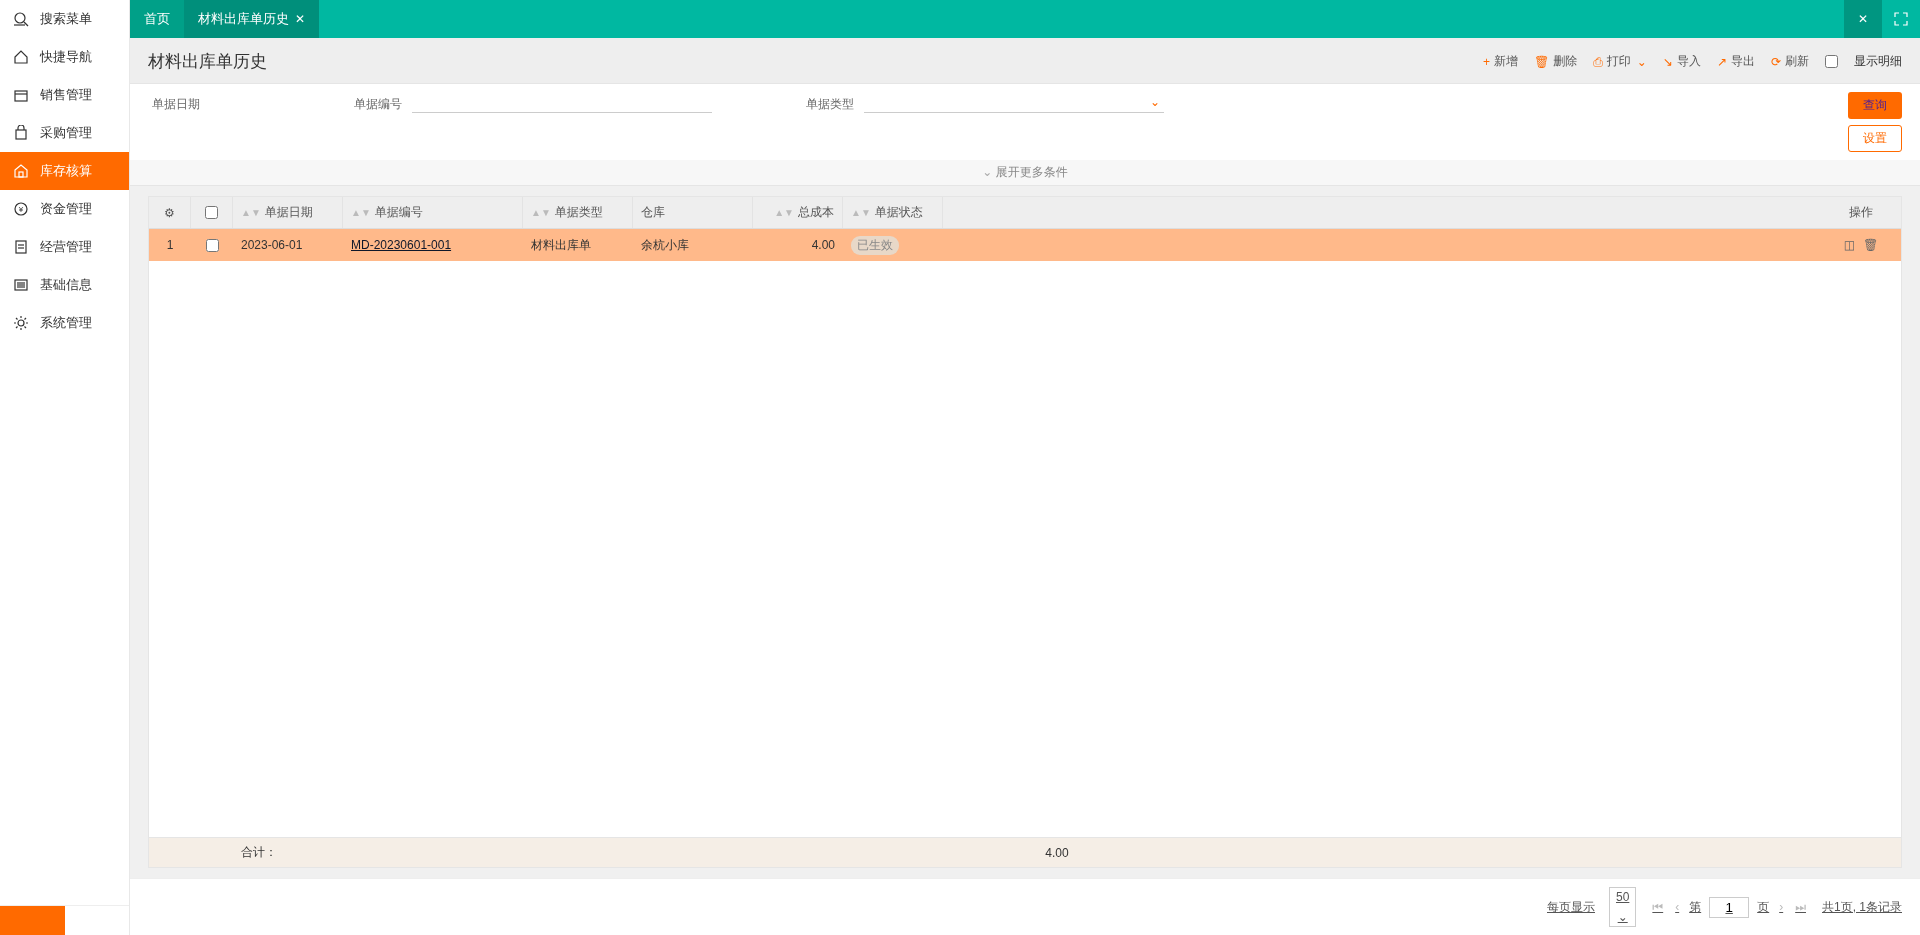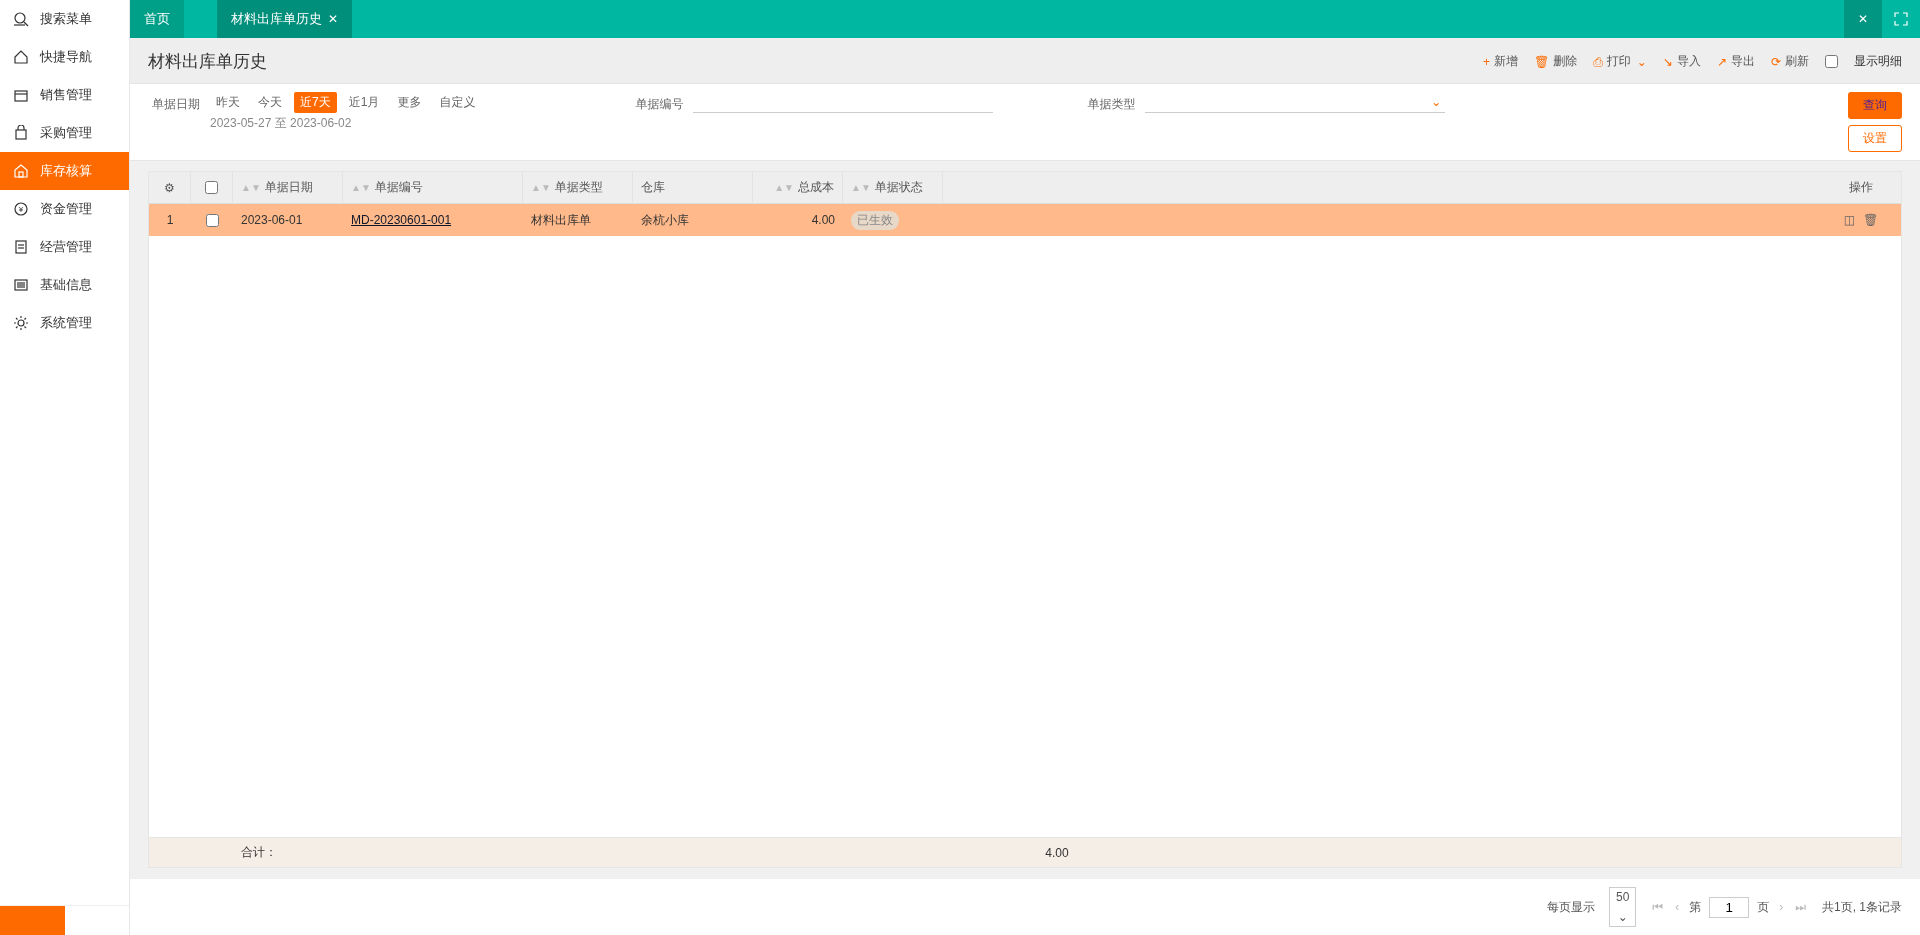--- a/index.html
+++ b/index.html
@@ -13,21 +13,21 @@
 .sidebar-item .icon { width: 18px; height: 18px; display:flex; align-items:center; justify-content:center; }
 .sidebar-item.active { background: #ff6a00; color: #fff; }
 .sidebar-footer { margin-top:auto; height:30px; background:#fff; border-top:1px solid #eee; display:flex; }
 .sidebar-footer-left { width:50%; background:#ff6a00; }
 .sidebar-footer-right { width:50%; background:#fff; }
 
 
 .main { flex: 1; display: flex; flex-direction: column; background: #f0f0f0; }
 
 
-.tabs-bar { height: 38px; background: #00b8a1; display: flex; align-items: stretch; gap: 33px; }
+.tabs-bar { height: 38px; background: #00b8a1; display: flex; align-items: stretch; }
 .tab { display: flex; align-items: center; padding: 0 14px; color: #fff; font-size: 13px; cursor: pointer; gap: 6px; }
 .tab.home { background: #00a088; }
 .tab.active { background: #008f7b; }
 .tab-close { font-size: 12px; }
 .tabs-spacer { flex: 1; }
 .tabs-right { display: flex; align-items: center; }
 .tabs-btn { width: 38px; height: 38px; display:flex; align-items:center; justify-content:center; color:#fff; cursor:pointer; }
 .tabs-btn.close { background: #009681; }
 .tabs-btn.fs { background: #00b8a1; }
 
@@ -77,21 +77,21 @@
 .table-body { flex:1; overflow:auto;}
 .tr { display:flex; height:32px; align-items:center; background:#ffb98a; font-size:12px;}
 .tr .td { border-right:none; }
 .link { text-decoration:underline; color:#0f172a; cursor:pointer;}
 .badge { background:#e8d8c8; padding:1px 6px; color:#888; border-radius:9px;}
 .row-ops { display:flex; gap:8px; color:#666;}
 .row-ops span { cursor:pointer;}
 .table-foot { display:flex; height:30px; align-items:center; background:#f5eee6; border-top:1px solid #e5e5e5; font-size:12px;}
 
 
-.pagination { display:flex; align-items:center; justify-content:flex-end; padding:8px 18px; gap:14px; background:#fff; border-top:1px solid #eee; font-size:12px; color:#555;}
+.pagination { display:flex; align-items:center; justify-content:flex-end; padding:8px 18px; gap:14px; background:#fff; border-top:1px solid #eee; font-size:12px; color:#555;text-decoration:underline;}
 .page-select { border:1px solid #ccc; padding:2px 6px; display:flex; align-items:center; gap:6px;flex-direction:column;}
 .page-nav { display:flex; align-items:center; gap:8px;}
 .page-nav-btn { color:#bbb; cursor:pointer; padding:0 2px;}
 .page-input { width:40px; border:1px solid #ccc; text-align:center; padding:2px;}
 
 svg { display:block; }
 </style>
 </head>
 <body>
 
@@ -245,46 +245,39 @@
           <input type="checkbox" style="">
           <span>显示明细</span>
         </div>
       </div>
     </div>
 
     <div class="filter-bar">
       <div class="filter-row">
         <div class="filter-group">
           <div class="filter-label">单据日期</div>
-          <div class="date-presets">
-            <div class="presets-row">
-              <span class="preset">昨天</span>
-              <span class="preset">今天</span>
-              <span class="preset active">近7天</span>
-              <span class="preset">近1月</span>
-              <span class="preset">更多</span>
-              <span class="preset">自定义</span>
-            </div>
-            <div class="date-range">2023-05-27 至 2023-06-02</div>
-          </div>
         </div>
         <div class="filter-group" style="margin-left:120px;">
           <div class="filter-label">单据编号</div>
           <input class="filter-input" style="">
         </div>
         <div class="filter-group" style="margin-left:60px;">
           <div class="filter-label">单据类型</div>
           <div class="filter-select">
             <span class="arrow">⌄</span>
           </div>
         </div>
         <div class="filter-actions">
           <div class="btn primary">查询</div>
           <div class="btn secondary">设置</div>
         </div>
+      </div>
+      <div class="expand-row">
+        <span style="color:#aaa;">⌄ </span>
+        <span>展开更多条件</span>
       </div>
     </div>
 
     <div class="table-container">
       <div class="table-head">
         <div class="th col-gear">
             <span>⚙</span>
           </div>
         <div class="th col-chk">
             <input type="checkbox" style="">

